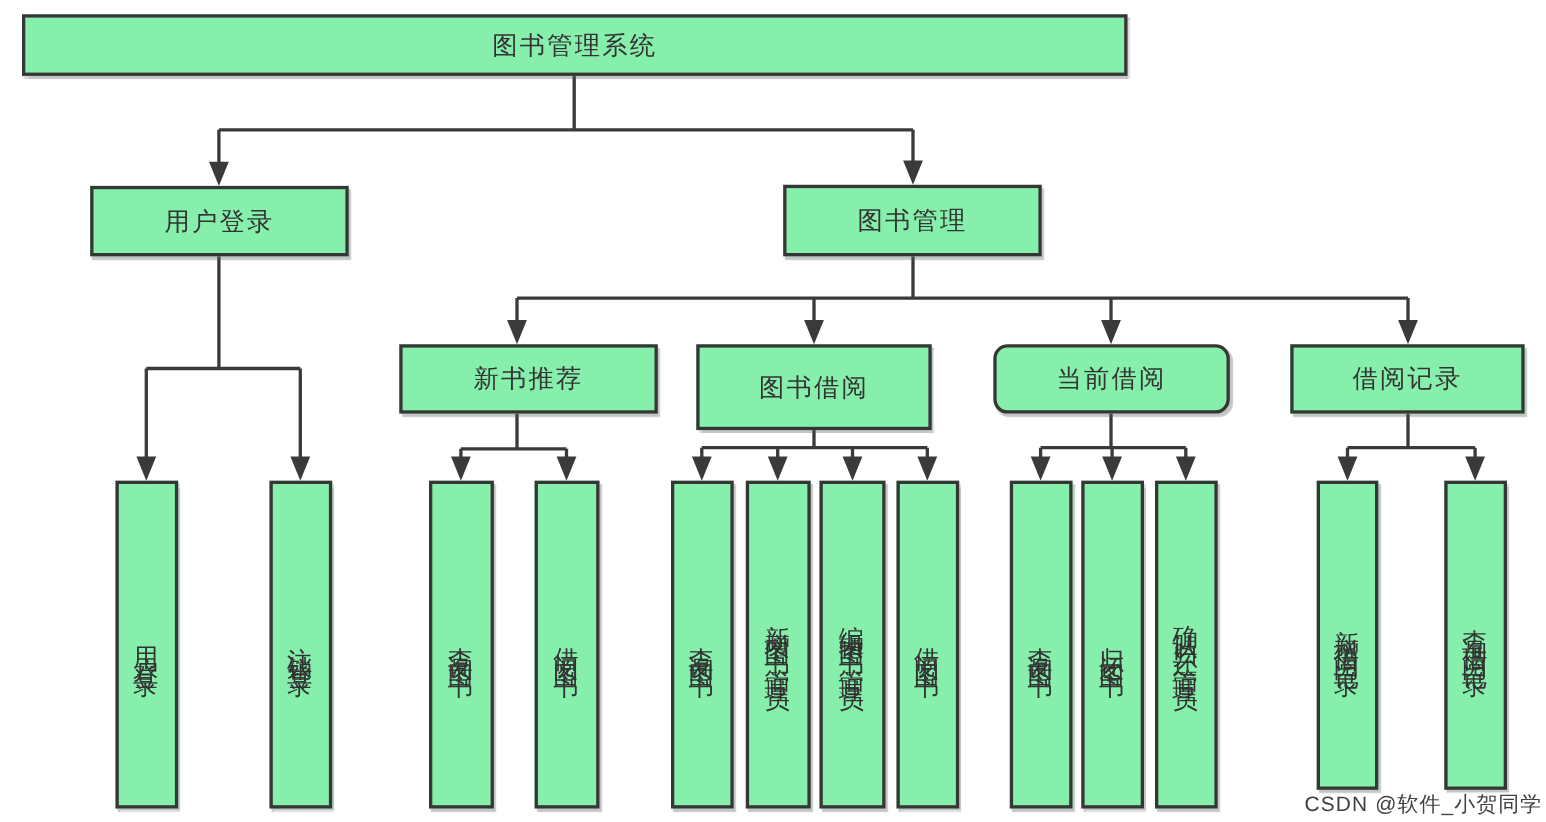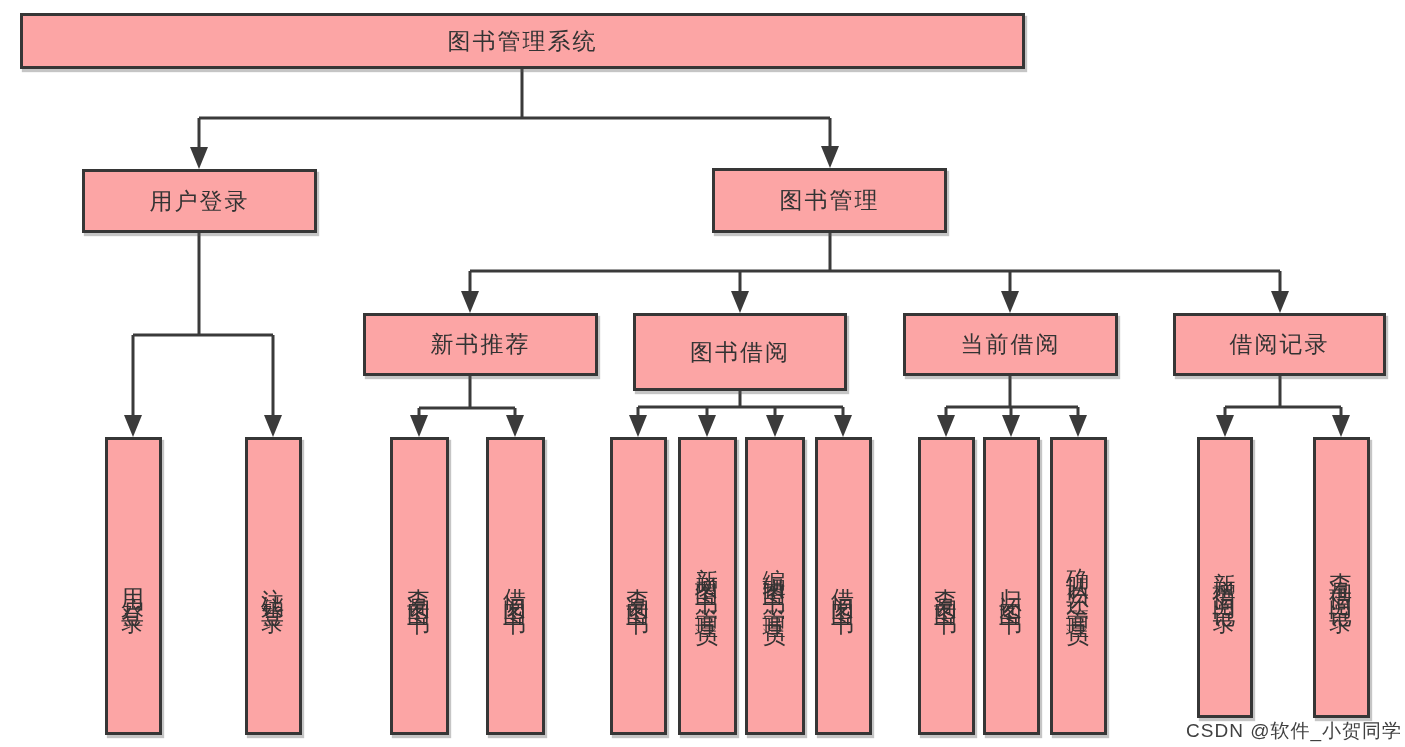--- a/index.html
+++ b/index.html
@@ -9,21 +9,21 @@
     height: 747px;
     background: #ffffff;
     overflow: hidden;
     font-family: "Liberation Sans", "DejaVu Sans", sans-serif;
   }
   .wires { position: absolute; left: 0; top: 0; width: 1405px; height: 747px; }
   .node {
     position: absolute;
     box-sizing: border-box;
     border: 3px solid #363636;
-    background: #fca5a5;
+    background: #86efac;
     box-shadow: 2px 3px 1px rgba(90,90,90,0.35);
     display: flex;
     align-items: center;
     justify-content: center;
     color: #333333;
   }
   .node .lbl {
     font-size: 23px;
     letter-spacing: 2px;
     white-space: nowrap;
@@ -34,21 +34,21 @@
     font-size: 23px;
     letter-spacing: 8px;
     white-space: nowrap;
   }
   
   #n-root    { left:20px;   top:13px;  width:1005px; height:56px; }
   #n-login   { left:82px;   top:169px; width:235px;  height:64px; }
   #n-mgmt    { left:712px;  top:168px; width:235px;  height:65px; }
   #n-newbook { left:363px;  top:313px; width:235px;  height:63px; }
   #n-borrow  { left:633px;  top:313px; width:214px;  height:78px; }
-  #n-current { left:903px;  top:313px; width:215px;  height:63px; }
+  #n-current { left:903px;  top:313px; width:215px;  height:63px;border-radius:13px; }
   #n-records { left:1173px; top:313px; width:213px;  height:63px; }
   #n-l1  { left:105px;  top:437px; width:57px; height:298px; }
   #n-l2  { left:245px;  top:437px; width:57px; height:298px; }
   #n-nb1 { left:390px;  top:437px; width:59px; height:298px; }
   #n-nb2 { left:486px;  top:437px; width:59px; height:298px; }
   #n-b1  { left:610px;  top:437px; width:57px; height:298px; }
   #n-b2  { left:678px;  top:437px; width:59px; height:298px; }
   #n-b3  { left:745px;  top:437px; width:60px; height:298px; }
   #n-b4  { left:815px;  top:437px; width:57px; height:298px; }
   #n-c1  { left:918px;  top:437px; width:57px; height:298px; }

